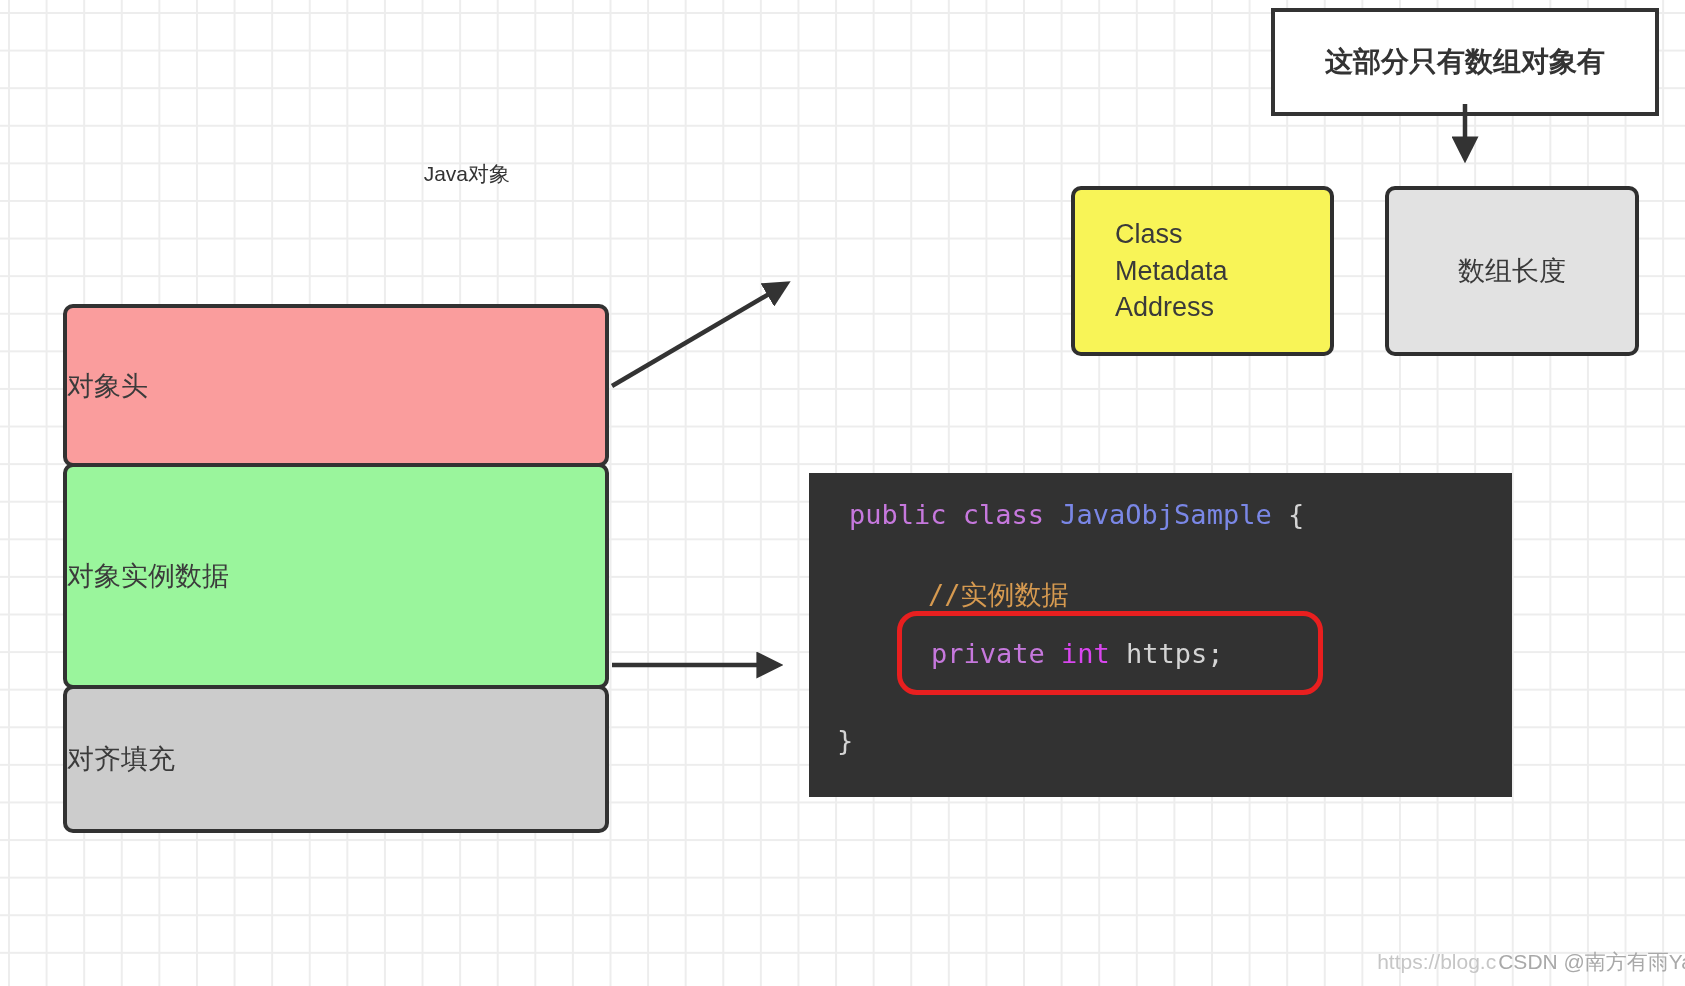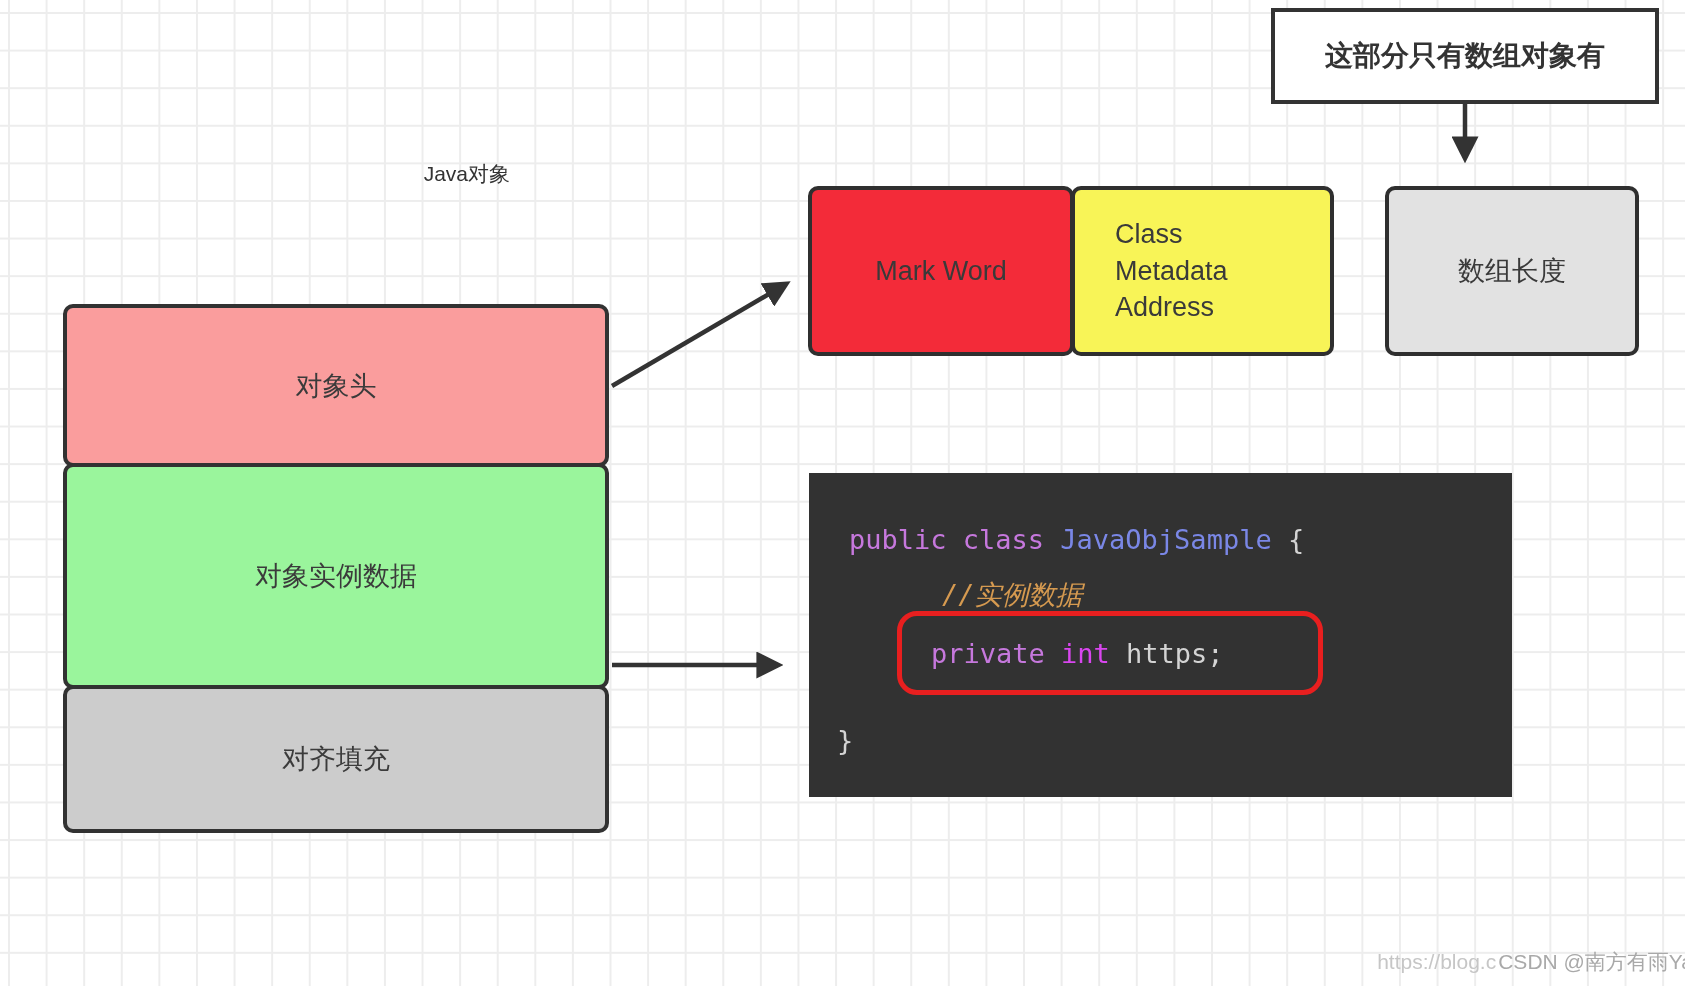--- a/index.html
+++ b/index.html
@@ -24,21 +24,21 @@
     text-align: right;
     font-size: 21px; font-weight: normal; color: #333;
   }
 
   
   #object-stack { left: 63px; top: 304px; width: 546px; }
   .stack-section {
     width: 100%;
     border: 4px solid #323232;
     border-radius: 10px;
-    display: flex; align-items: center; justify-content: center;
+    display: flex; align-items: center; justify-content: flex-start;
     font-size: 27px; color: #3b3b3b;
   }
   .stack-section + .stack-section { margin-top: -4px; }
   #section-object-header   { height: 163px; background: #fa9d9d; }
   #section-instance-data   { height: 226px; background: #9af59c; }
   #section-padding         { height: 148px; background: #cccccc; }
 
   
   .row-box {
     top: 186px; height: 170px;
@@ -48,37 +48,37 @@
     text-align: left;
     font-size: 27px; color: #3a3a3a;
     line-height: 1.35;
   }
   #box-mark-word      { left: 808px;  width: 266px; background: #f32b39; }
   #box-class-metadata { left: 1071px; width: 263px; background: #f8f457; padding: 0 40px; }
   #box-array-length   { left: 1385px; width: 254px; background: #e2e2e2; }
 
   
   #callout-box {
-    left: 1271px; top: 8px; width: 388px; height: 96px;
+    left: 1271px; top: 8px; width: 388px; height: 108px;
     background: #fff;
     border: 4px solid #333;
     display: flex; align-items: center; justify-content: center;
     font-size: 28px; font-weight: bold; color: #333;
   }
 
   
   #code-block {
     left: 809px; top: 473px; width: 703px; height: 324px;
     background: #323232;
     font-family: "DejaVu Sans Mono", "Liberation Mono", monospace;
     font-size: 27px;
   }
   .code-line { position: absolute; white-space: pre; }
-  #code-line-1 { left: 40px;  top: 26px; margin-top: 25px; }
-  #code-line-2 { left: 133px; top: 104px; font-style: italic; }
+  #code-line-1 { left: 40px;  top: 26px; }
+  #code-line-2 { left: 119px; top: 104px; }
   #code-line-4 { left: 28px;  top: 252px; }
   #code-highlight-ring {
     position: absolute;
     left: 88px; top: 138px; width: 426px; height: 84px;
     border: 5px solid #e81f1f;
     border-radius: 20px;
     display: flex; align-items: center;
     padding-left: 29px;
     white-space: pre;
   }
@@ -112,23 +112,20 @@
       <span>对象头</span>
     </div>
     <div id="section-instance-data" class="stack-section">
       <span>对象实例数据</span>
     </div>
     <div id="section-padding" class="stack-section">
       <span>对齐填充</span>
     </div>
   </div>
 
-  <div id="box-mark-word" class="abs row-box">
-    <span>Mark Word</span>
-  </div>
   <div id="box-class-metadata" class="abs row-box">
     <span>Class Metadata Address</span>
   </div>
   <div id="box-array-length" class="abs row-box">
     <span>数组长度</span>
   </div>
 
   <div id="callout-box" class="abs">
     <span>这部分只有数组对象有</span>
   </div>

